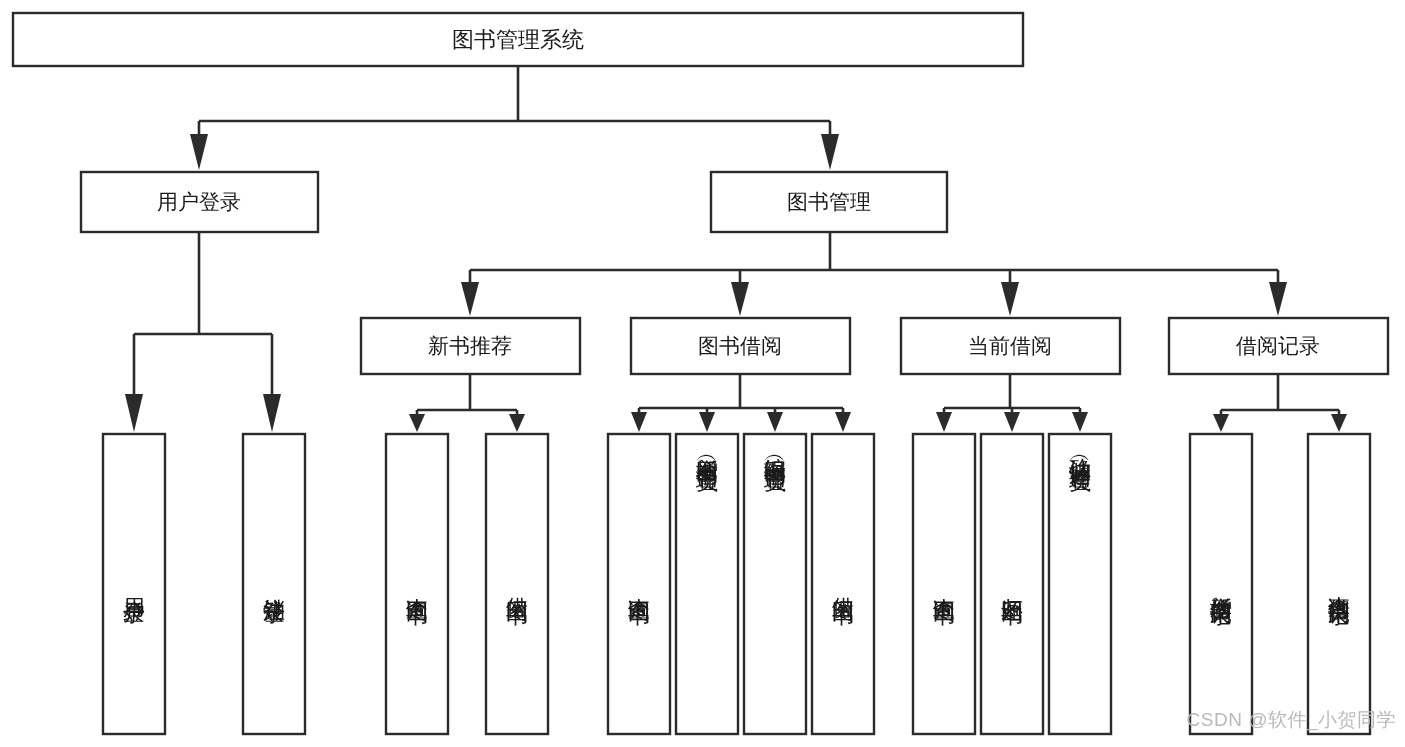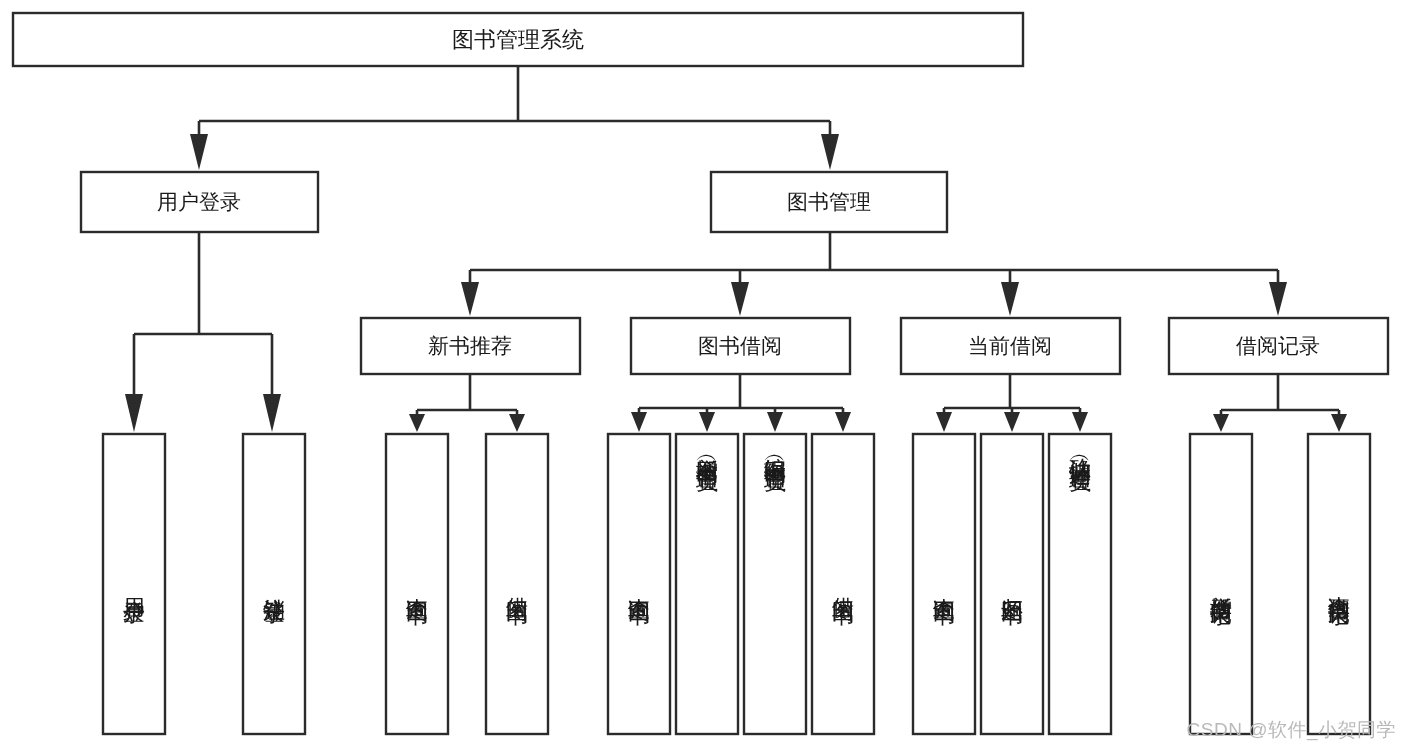--- a/index.html
+++ b/index.html
@@ -67,21 +67,21 @@
     display: flex;
     align-items: center;
     justify-content: flex-start;
     text-align: left;
     white-space: nowrap;
     pointer-events: none;
   }
   .watermark {
     position: absolute;
     right: 9px;
-    bottom: 4px;
+    bottom: 14px;
     font-family: "Liberation Sans", "DejaVu Sans", sans-serif;
     font-size: 19px;
     color: #b9b9b9;
     letter-spacing: 0.5px;
     white-space: nowrap;
   }
 </style>
 </head>
 <body>
 

